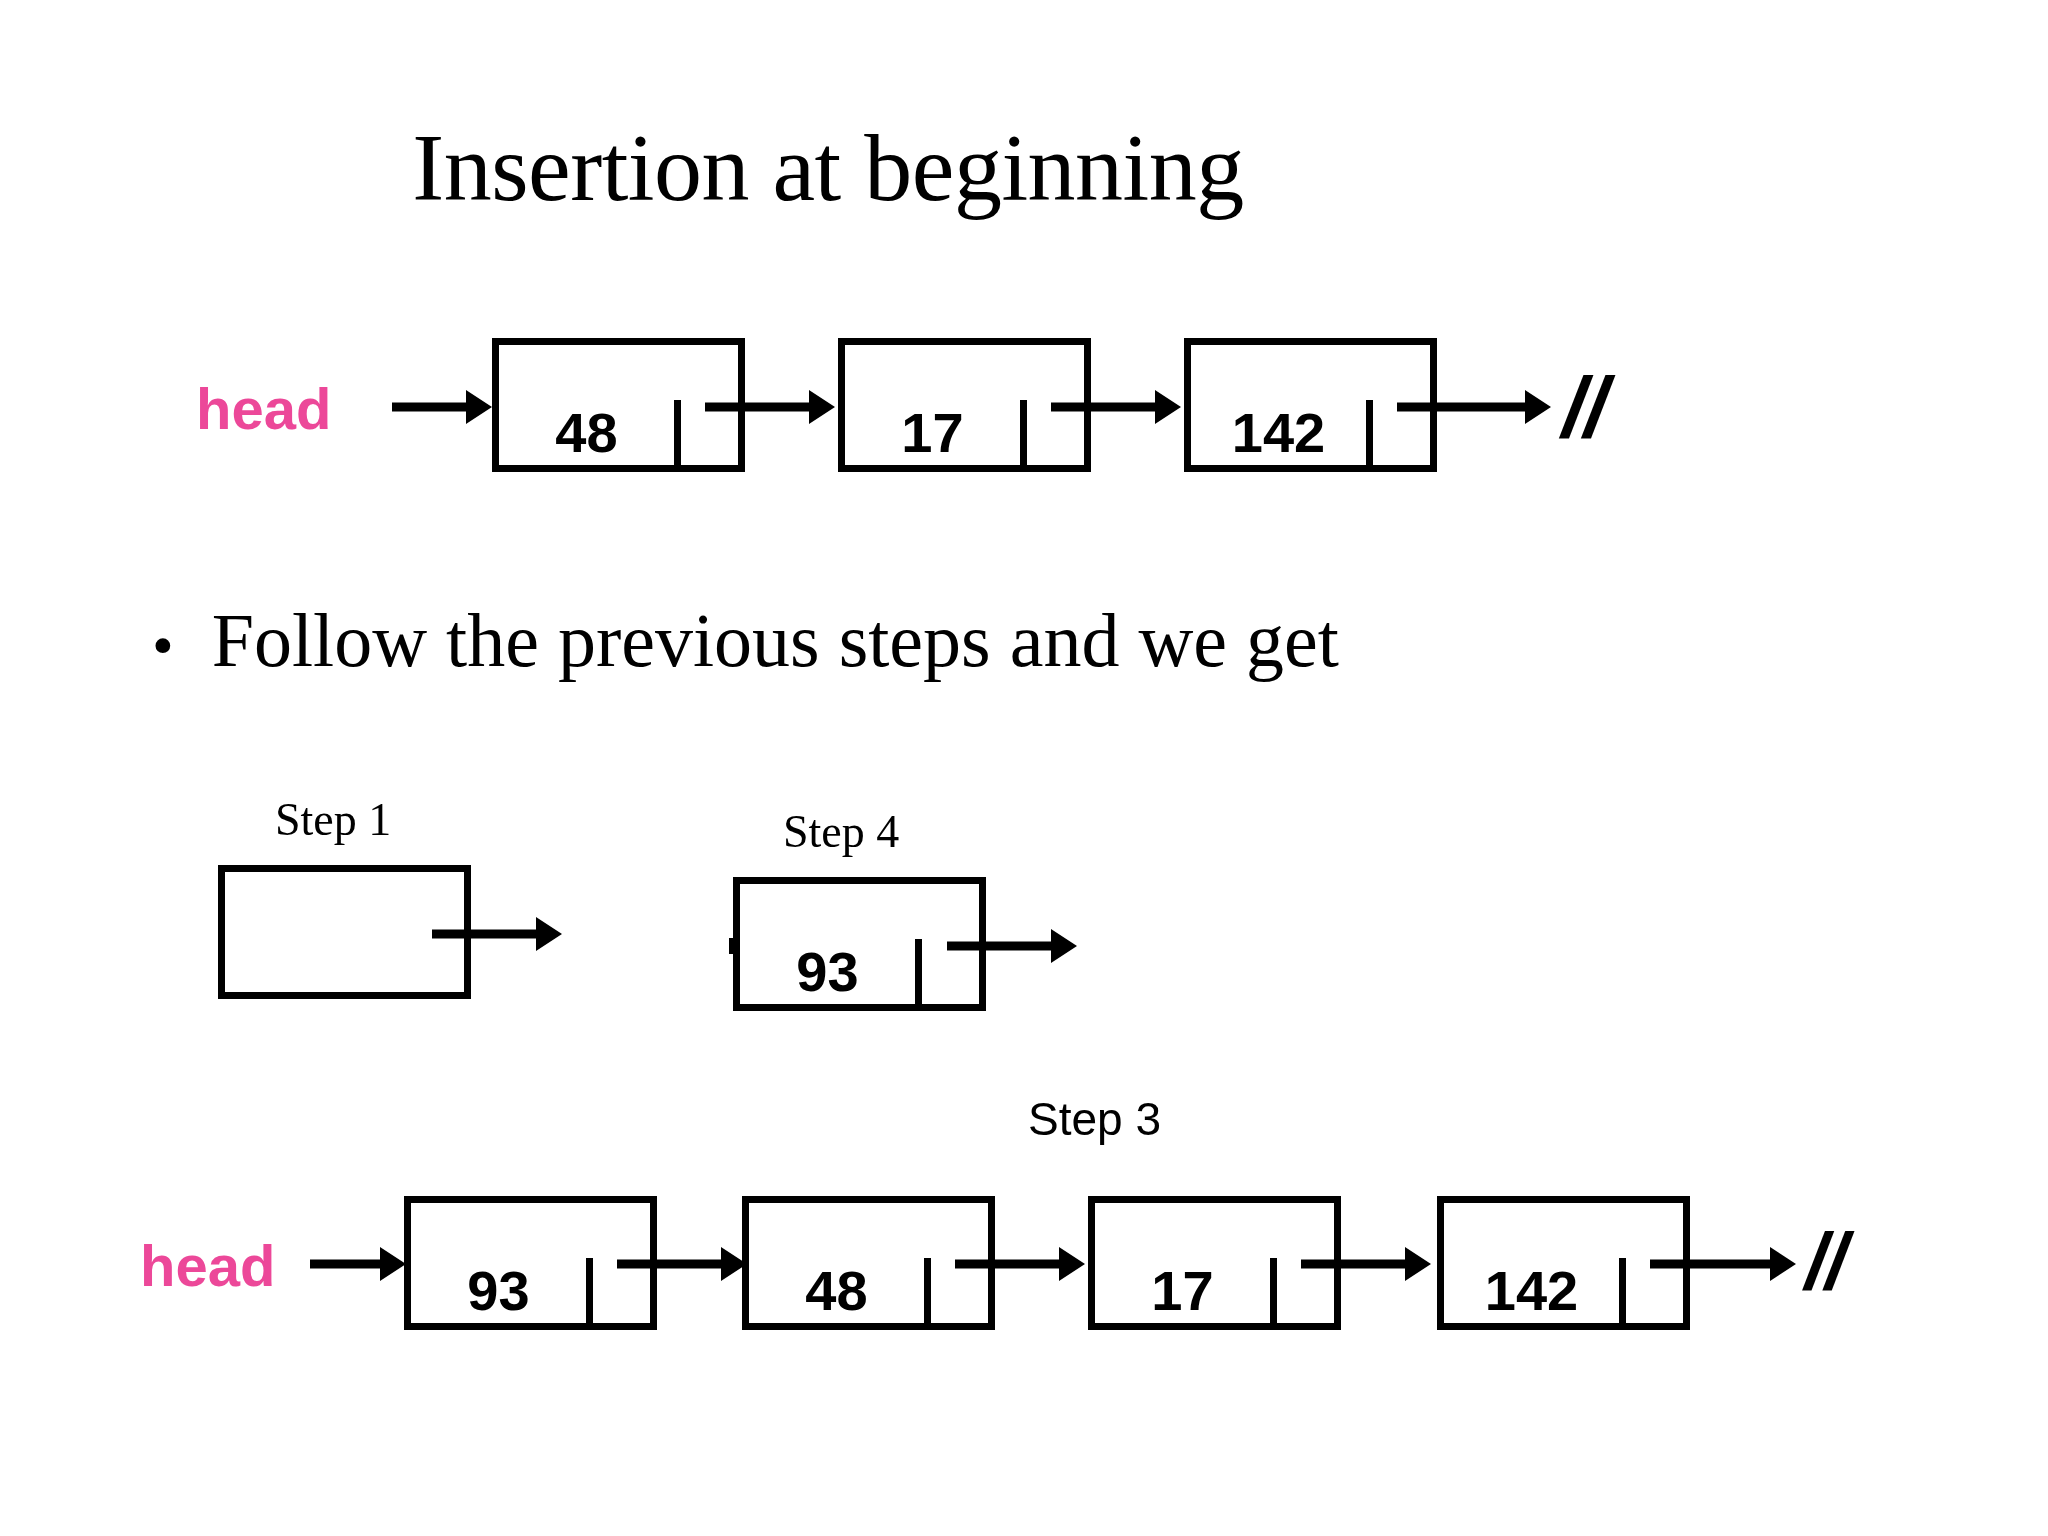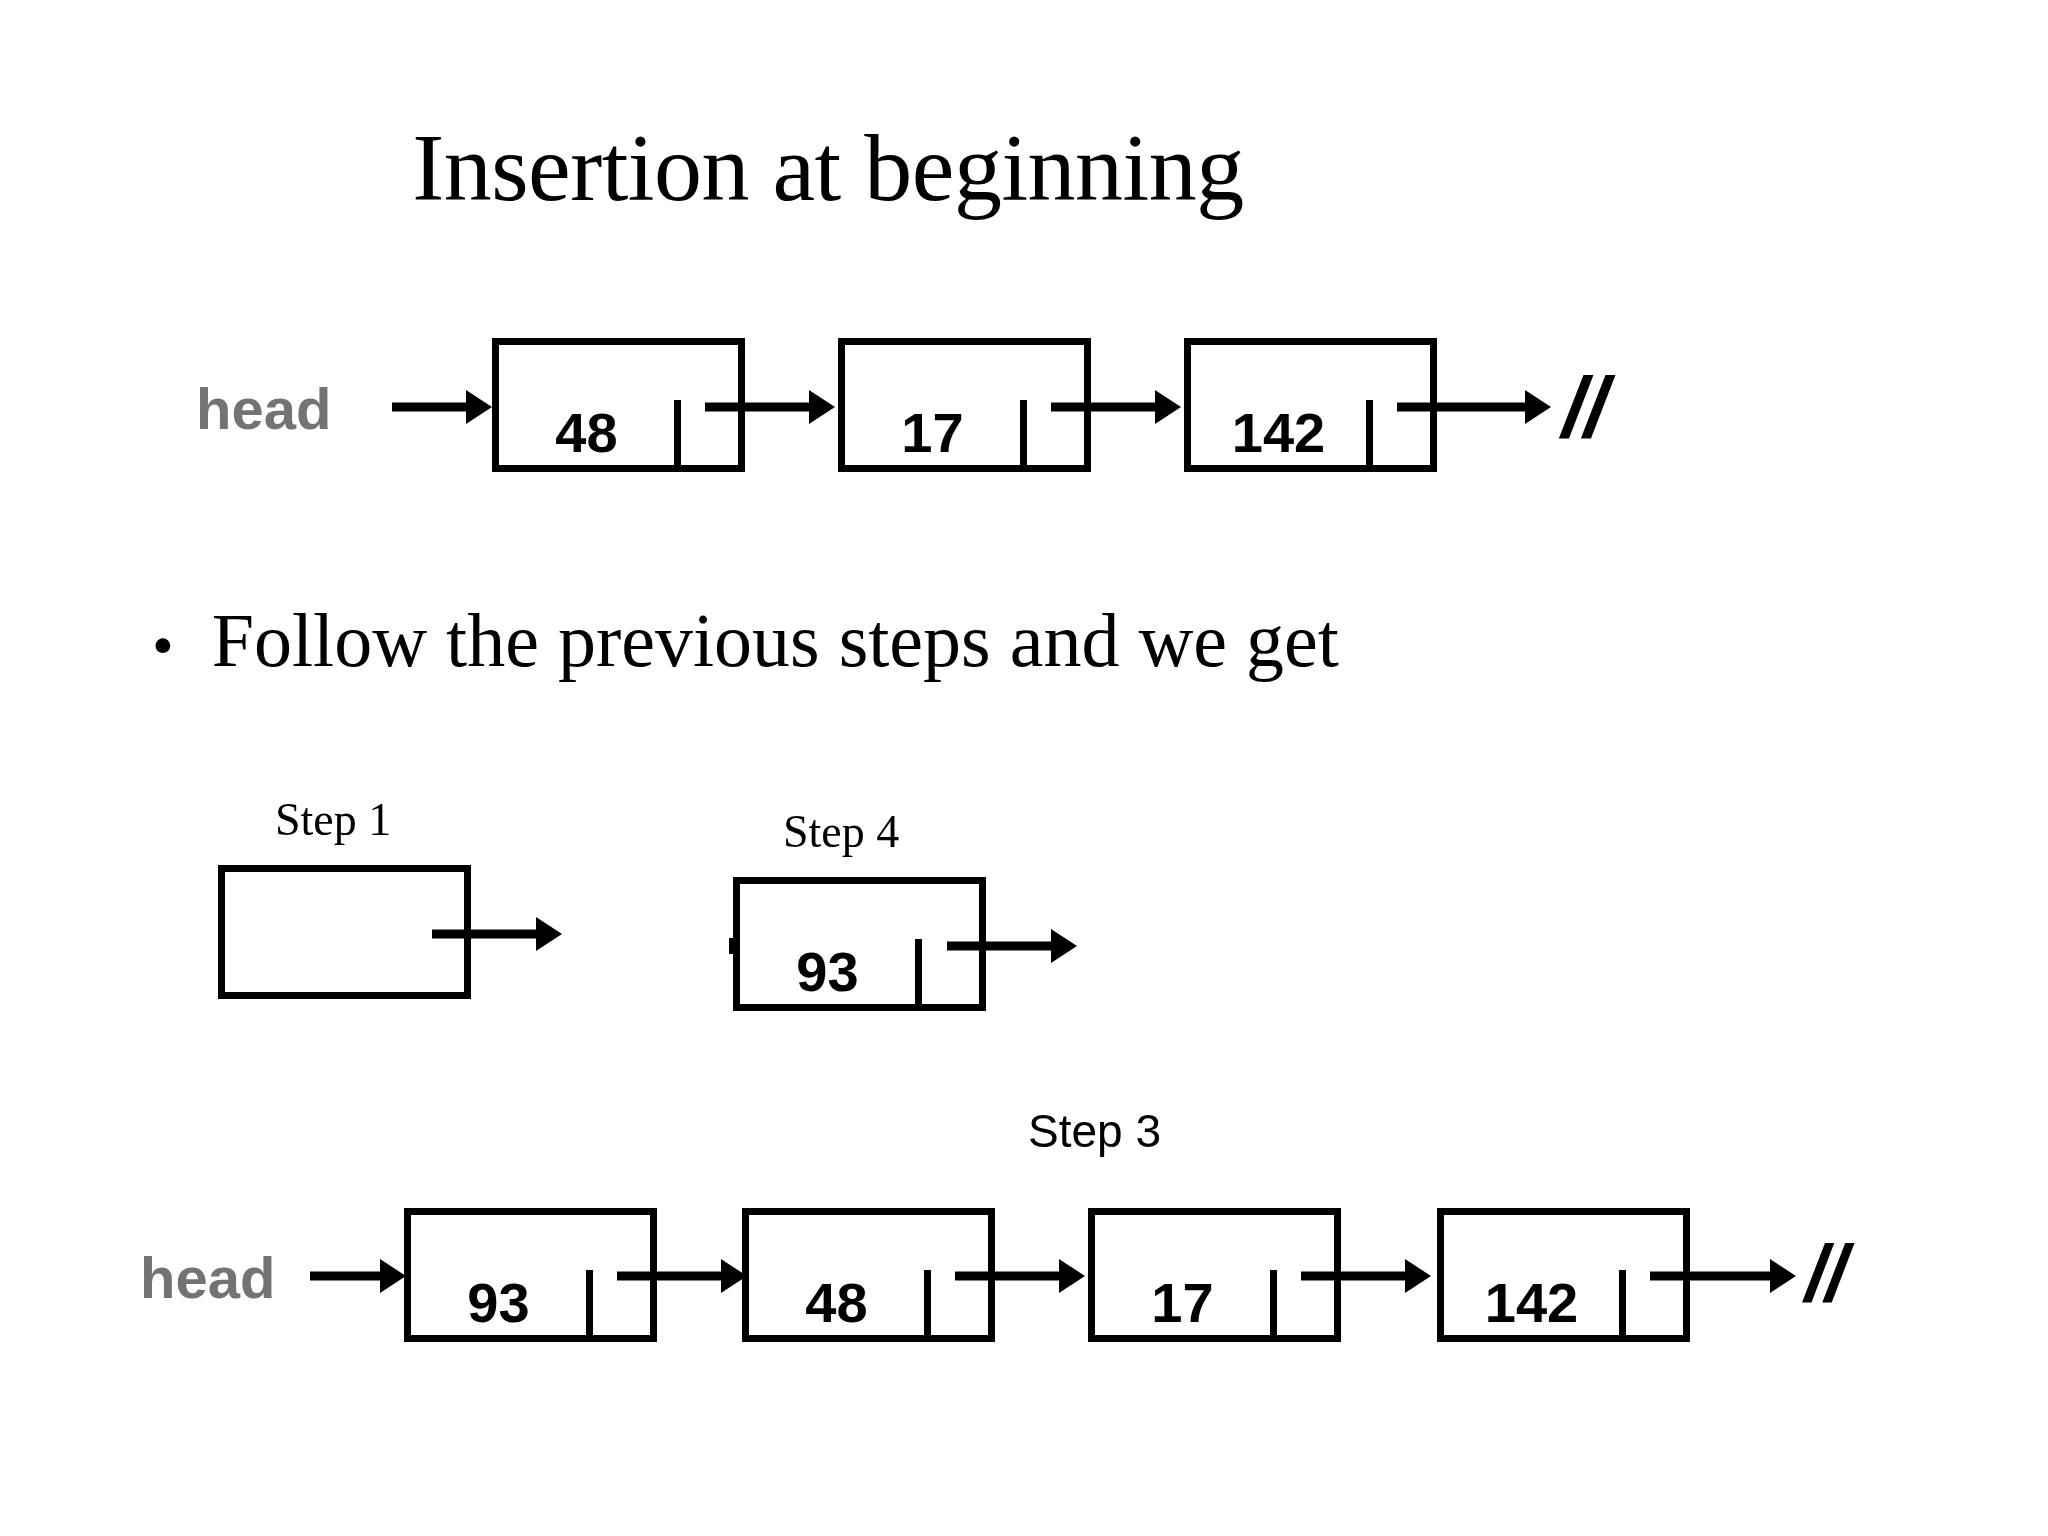--- a/index.html
+++ b/index.html
@@ -104,21 +104,21 @@
     border-bottom: 17px solid transparent;
     border-left: 26px solid #000;
     transform: translateY(-50%);
   }
 
   
   .head-label {
     position: absolute;
     font-family: "Liberation Sans", "DejaVu Sans", sans-serif;
     font-weight: bold;
-    color: #737373;
+    color: #ec4899;
     white-space: nowrap;
   }
 
   
   .null-marker {
     position: absolute;
     font-family: "Liberation Sans", "DejaVu Sans", sans-serif;
     font-weight: bold;
     font-style: italic;
     color: #000;
@@ -218,21 +218,21 @@
   <div class="node" style="left:733px; top:877px; width:253px; height:134px;">
     <div class="data-cell" style="width:182px; font-size:56px;">93</div>
     <div class="ptr-cell" style="width:57px;"></div>
   </div>
   <div class="arrow" style="left:947px; top:946px; width:130px;">
     <div class="shaft" style="width:108px;"></div>
     <div class="head" style="left:104px;"></div>
   </div>
 </div>
 
-<div class="diagram" id="step3" style="left:0; top:12px; width:2048px; height:1202px;">
+<div class="diagram" id="step3" style="left:0; top:0; width:2048px; height:1202px;">
 
   <div class="step-caption sans" style="left:1028px; top:1092px;">Step 3</div>
 
   <div class="head-label" style="left:140px; top:1232px; font-size:58px;">head</div>
 
   <div class="arrow" style="left:310px; top:1264px; width:95px;">
     <div class="shaft" style="width:74px;"></div>
     <div class="head" style="left:70px;"></div>
   </div>
 

